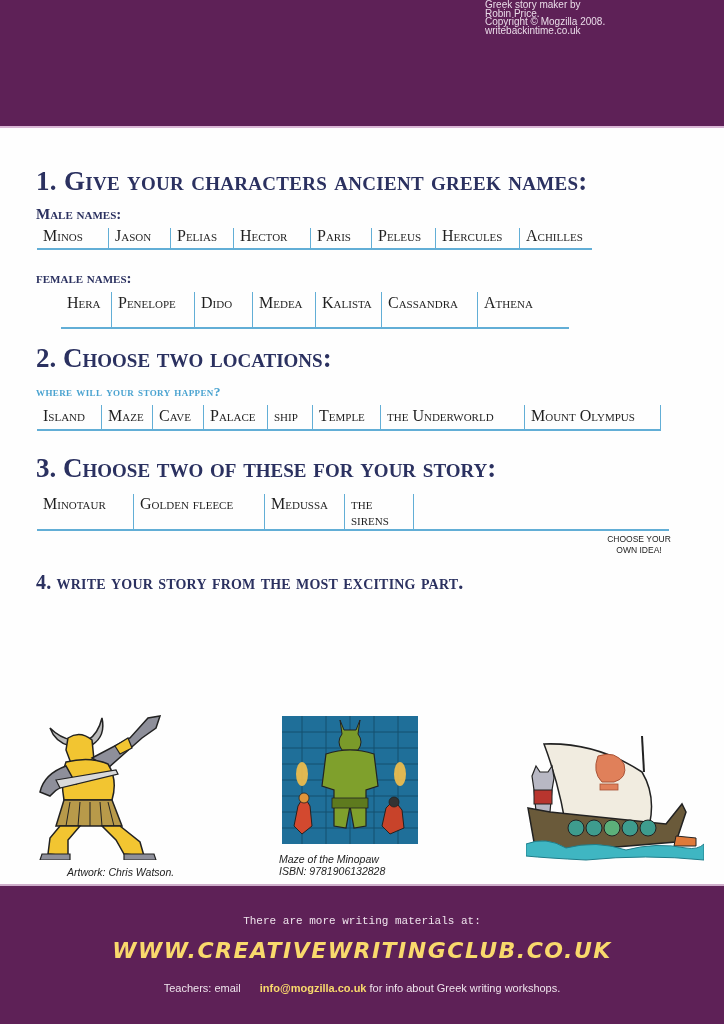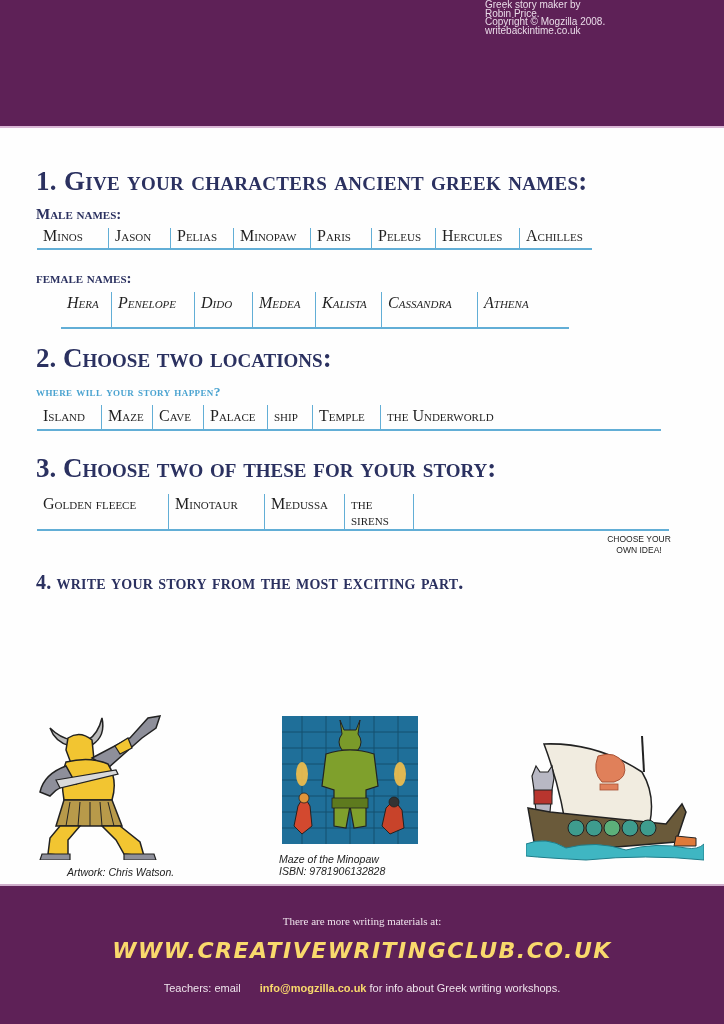--- a/index.html
+++ b/index.html
@@ -18,31 +18,31 @@
 
     .sub-label { position: absolute; left: 36px; font-family: "Liberation Serif", serif; font-variant: small-caps; font-weight: bold; font-size: 15px; color: #2b3160; }
     .sub-blue { color: #4aa3d0; font-size: 13.5px; letter-spacing: 0.4px; }
 
     .word-row { position: absolute; display: flex; align-items: stretch; border-bottom: 2px solid #62aed6; }
     .cell { font-family: "Liberation Serif", serif; font-variant: small-caps; font-size: 16px; color: #1f1f1f; padding: 0 6px; line-height: 16px; white-space: nowrap; border-left: 1.5px solid #62aed6; }
     .cell:first-child { border-left: none; }
     .cell.wrap { white-space: normal; }
 
     .row-male { left: 37px; top: 228px; height: 22px; width: 555px; }
-    .row-female { left: 61px; top: 292px; height: 37px; width: 508px; font-style: italic; }
+    .row-female { left: 61px; top: 292px; height: 37px; width: 508px; }
     .row-loc { left: 37px; top: 405px; height: 26px; width: 624px; }
     .row-story { left: 37px; top: 494px; height: 37px; width: 632px; }
 
     .own-idea { position: absolute; left: 598px; top: 534px; width: 82px; text-align: center; font-family: "Liberation Sans", sans-serif; font-size: 8.5px; line-height: 11px; color: #222; }
 
     .art { position: absolute; }
     .caption { position: absolute; font-family: "Liberation Sans", sans-serif; font-style: italic; font-size: 10.5px; color: #222; line-height: 12px; }
 
     .footer { position: absolute; left: 0; top: 884px; width: 724px; height: 140px; background: #5e2157; border-top: 2px solid #cfaecb; }
-    .footer-line1 { position: absolute; top: 29px; width: 724px; text-align: center; font-family: Liberation Serif, serif; font-size: 11px; color: #eee3ec; }
+    .footer-line1 { position: absolute; top: 29px; width: 724px; text-align: center; font-family: Liberation Mono, monospace; font-size: 11px; color: #eee3ec; }
     .footer-url { position: absolute; top: 52px; width: 724px; text-align: center; font-family: "DejaVu Sans", sans-serif; font-weight: bold; font-style: italic; font-size: 22px; letter-spacing: 1.5px; color: #f9d96c; }
     .footer-line2 { position: absolute; top: 96px; width: 724px; text-align: center; font-family: "Liberation Sans", sans-serif; font-size: 11px; color: #eee3ec; }
     .footer-line2 .email { color: #f9d96c; font-weight: bold; margin-left: 16px; }
   </style>
 </head>
 <body>
 
 <div class="header">
   <div class="credits">
     <div>Greek story maker by</div>
@@ -51,21 +51,21 @@
     <div>writebackintime.co.uk</div>
   </div>
 </div>
 
 <div class="section-title sec1">1. Give your characters ancient greek names:</div>
 <div class="sub-label" style="top:206px;">Male names:</div>
 <div class="word-row row-male">
   <div class="cell" style="width:71px">Minos</div>
   <div class="cell" style="width:62px">Jason</div>
   <div class="cell" style="width:63px">Pelias</div>
-  <div class="cell" style="width:77px">Minopaw</div>
+  <div class="cell" style="width:77px">Hector</div>
   <div class="cell" style="width:61px">Paris</div>
   <div class="cell" style="width:64px">Peleus</div>
   <div class="cell" style="width:84px">Hercules</div>
   <div class="cell" style="width:73px">Achilles</div>
 </div>
 
 <div class="sub-label" style="top:270px;">female names:</div>
 <div class="word-row row-female">
   <div class="cell" style="width:50px; padding-top:3px">Hera</div>
   <div class="cell" style="width:83px; padding-top:3px">Penelope</div>
@@ -79,26 +79,27 @@
 <div class="section-title sec2">2. Choose two locations:</div>
 <div class="sub-label sub-blue" style="top:384px;font-family:Liberation Serif, serif;">where will your story happen?</div>
 <div class="word-row row-loc">
   <div class="cell" style="width:64px; padding-top:3px">Island</div>
   <div class="cell" style="width:51px; padding-top:3px">Maze</div>
   <div class="cell" style="width:51px; padding-top:3px">Cave</div>
   <div class="cell" style="width:64px; padding-top:3px">Palace</div>
   <div class="cell" style="width:45px; padding-top:3px">ship</div>
   <div class="cell" style="width:68px; padding-top:3px">Temple</div>
   <div class="cell" style="width:144px; padding-top:3px">the Underworld</div>
+  <div class="cell" style="width:137px; padding-top:3px; border-right:1.5px solid #62aed6">Mount Olympus</div>
 </div>
 
 <div class="section-title sec3">3. Choose two of these for your story:</div>
 <div class="word-row row-story">
+  <div class="cell" style="width:96px; padding-top:2px">Minotaur</div>
   <div class="cell" style="width:131px; padding-top:2px">Golden fleece</div>
-  <div class="cell" style="width:96px; padding-top:2px">Minotaur</div>
   <div class="cell" style="width:80px; padding-top:2px">Medussa</div>
   <div class="cell wrap" style="width:69px; padding-top:2px">the sirens</div>
   <div class="cell" style="width:69px; padding-top:2px"></div>
 </div>
 <div class="own-idea">CHOOSE YOUR OWN IDEA!</div>
 
 <div class="section-title sec4">4. write your story from the most exciting part.</div>
 
 <svg class="art" style="left:20px; top:708px;" width="150" height="152" viewBox="0 0 150 152">
 

